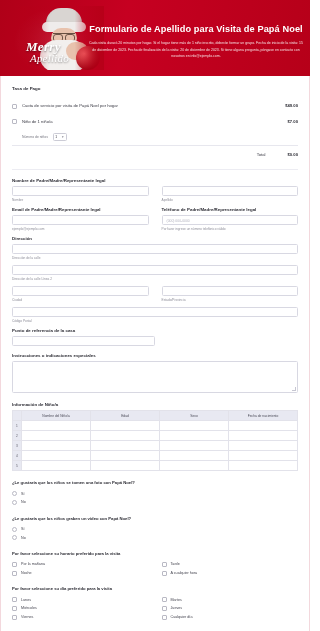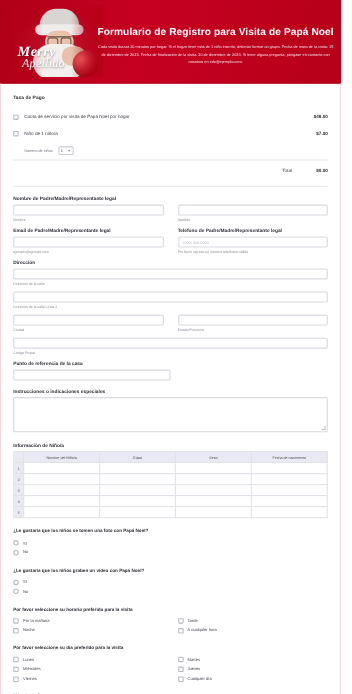--- a/index.html
+++ b/index.html
@@ -16,21 +16,21 @@
   .banner {
     position: relative;
     height: 76px;
     background: #c2001b;
     background-image:
       radial-gradient(ellipse 60px 48px at 18% 55%, rgba(255,255,255,0.10), rgba(255,255,255,0) 70%),
       linear-gradient(100deg, #b00018 0%, #c60021 40%, #b60019 100%);
     overflow: hidden;
   }
   .santa-wrap {
-    position: absolute; left: 10px; top: 6px; width: 84px; height: 64px;
+    position: absolute; left: 20px; top: 6px; width: 84px; height: 64px;
     overflow: hidden;
   }
   
   .santa-photo { position:absolute; inset:0; }
   .s-hat {
     position:absolute; left:26px; top:2px; width:36px; height:20px;
     background: #d9d5d2; border-radius: 18px 18px 6px 6px;
     box-shadow: inset 0 -3px 4px rgba(0,0,0,0.12);
   }
   .s-hatband {
@@ -207,21 +207,21 @@
         <div class="s-beard"></div>
         <div class="s-hand"></div>
         <div class="s-ball"></div>
       </div>
       <div class="s-fade"></div>
       <div class="merry">Merry</div>
       <div class="christmas">Apellido</div>
     </div>
 
     <div class="banner-text">
-      <div class="banner-title">Formulario de Registro para Visita de Papá Noel</div>
+      <div class="banner-title">Formulario de Apellido para Visita de Papá Noel</div>
       <div class="banner-sub">Cada visita durará 20 minutos por hogar. Si el hogar tiene más de 1 niño inscrito, deberán formar un grupo. Fecha de inicio de la visita: 15 de diciembre de 2023. Fecha de finalización de la visita: 20 de diciembre de 2023. Si tiene alguna pregunta, póngase en contacto con nosotros en info@ejemplo.com.</div>
     </div>
   </div>
 
   <div class="edge-l"></div>
   <div class="edge-r"></div>
 
   <div class="form-body">
 
     <div class="section-title">Tasa de Pago</div>

